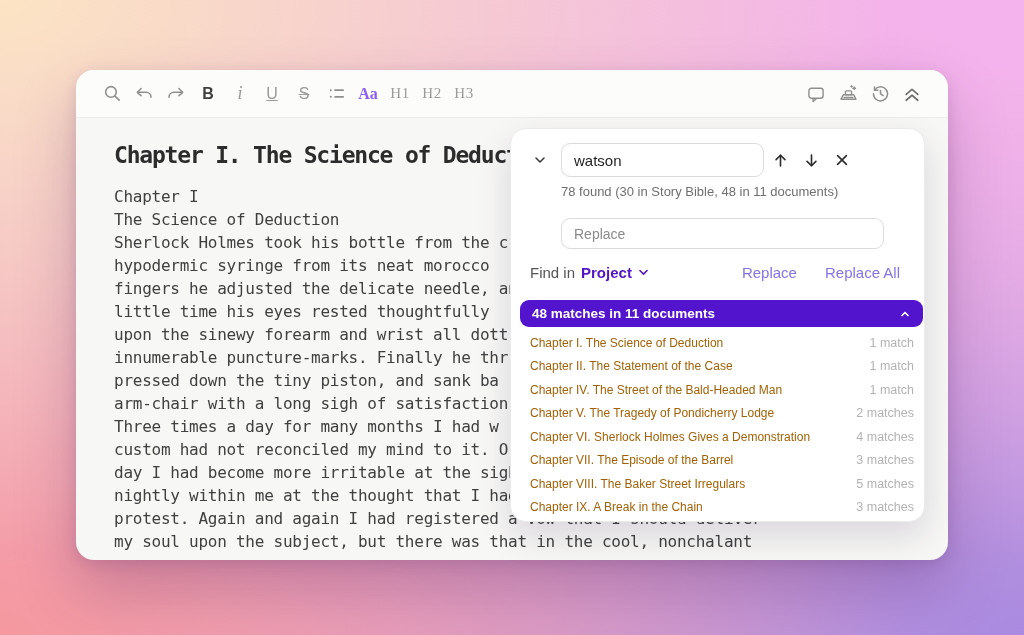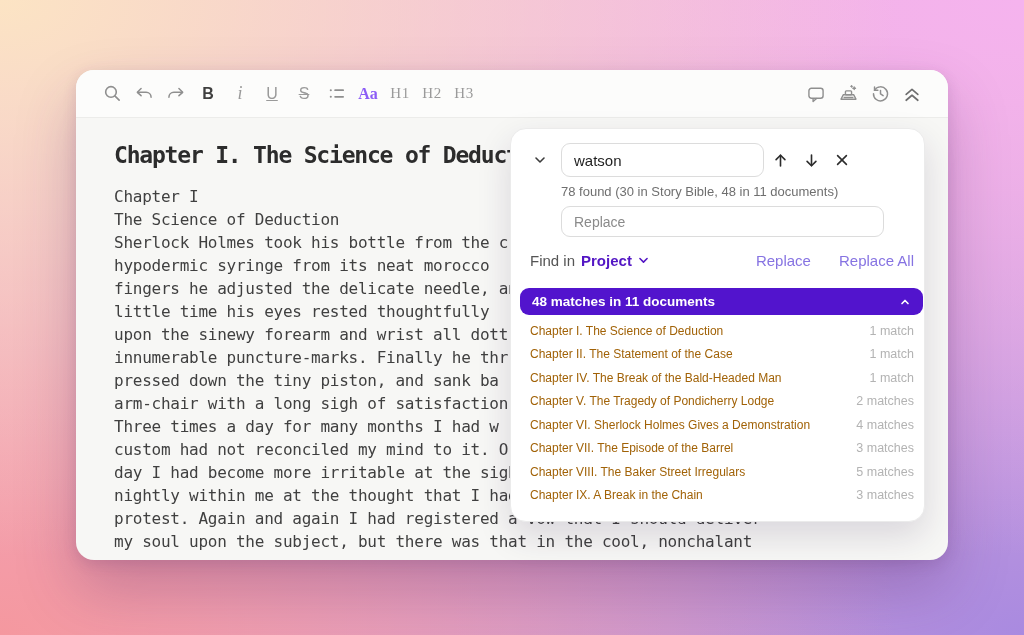--- a/index.html
+++ b/index.html
@@ -67,29 +67,29 @@
     display:flex; align-items:center; justify-content:center;
   }
   .chev-btn { width:26px; height:26px; color:#3c3c3c; margin-right:8px; }
   .search-input {
     width:203px; height:34px; border:1px solid #dcdcdc; border-radius:9px;
     padding:0 12px; font-size:15px; color:#1f1f1f; background:#fff; outline:none;
     font-family:"Liberation Sans", sans-serif;
   }
   .nav-btn { width:30px; height:30px; margin-left:1px; }
   .nav-btn:first-of-type { margin-left:6px; }
-  .summary { font-size:13px; color:#6f6f6f; margin:7px 0 7px 34px; }
+  .summary { font-size:13px; color:#6f6f6f; margin:7px 0 19px 34px; }
   .replace-input {
     display:block; margin-left:34px; width:323px; height:31px;
     border:1px solid #dcdcdc; border-radius:9px; padding:0 12px;
     font-size:14px; color:#1f1f1f; outline:none;
     font-family:"Liberation Sans", sans-serif;
   }
   .replace-input::placeholder { color:#8a8a8a; }
-  .scope-row { margin:15px 2px 0 3px; display:flex; justify-content:space-between; align-items:center;gap:32px; }
+  .scope-row { margin:15px 16px 0 3px; display:flex; justify-content:space-between; align-items:center;gap:32px; }
   .scope-left { display:flex; align-items:center; font-size:15px; color:#555; }
   .scope-link {
     display:flex; align-items:center; gap:5px; margin-left:6px;
     border:none; background:none; cursor:pointer;
     font-size:15px; font-weight:700; color:#5316c4;
     font-family:"Liberation Sans", sans-serif;
   }
   .action-links { display:flex; gap:28px; }
   .action-link {
     border:none; background:none; cursor:pointer;
@@ -263,21 +263,21 @@
   <div class="results">
     <div class="result-row">
       <span class="result-title">Chapter I. The Science of Deduction</span>
       <span class="result-count">1 match</span>
     </div>
     <div class="result-row">
       <span class="result-title">Chapter II. The Statement of the Case</span>
       <span class="result-count">1 match</span>
     </div>
     <div class="result-row">
-      <span class="result-title">Chapter IV. The Break of the Bald-Headed Man</span>
+      <span class="result-title">Chapter IV. The Street of the Bald-Headed Man</span>
       <span class="result-count">1 match</span>
     </div>
     <div class="result-row">
       <span class="result-title">Chapter V. The Tragedy of Pondicherry Lodge</span>
       <span class="result-count">2 matches</span>
     </div>
     <div class="result-row">
       <span class="result-title">Chapter VI. Sherlock Holmes Gives a Demonstration</span>
       <span class="result-count">4 matches</span>
     </div>

